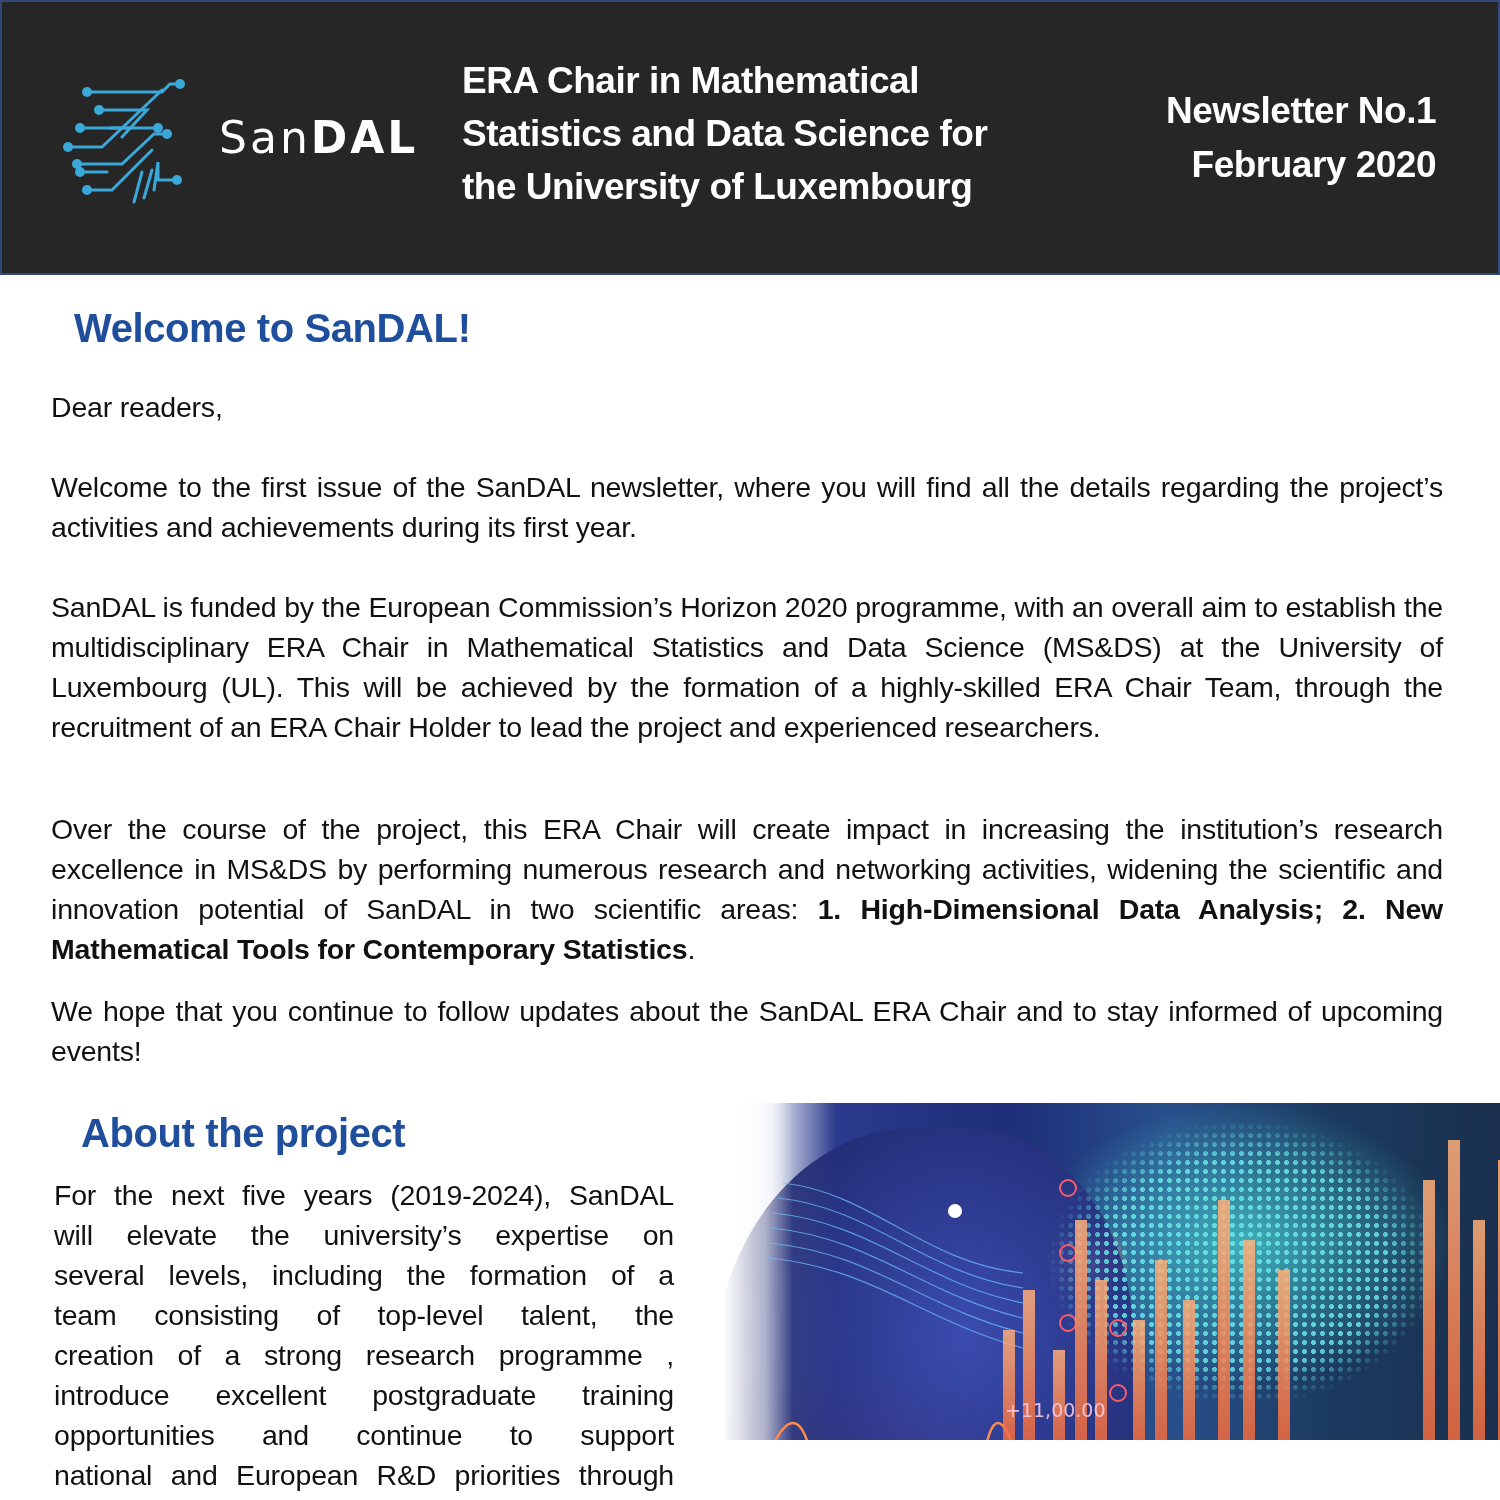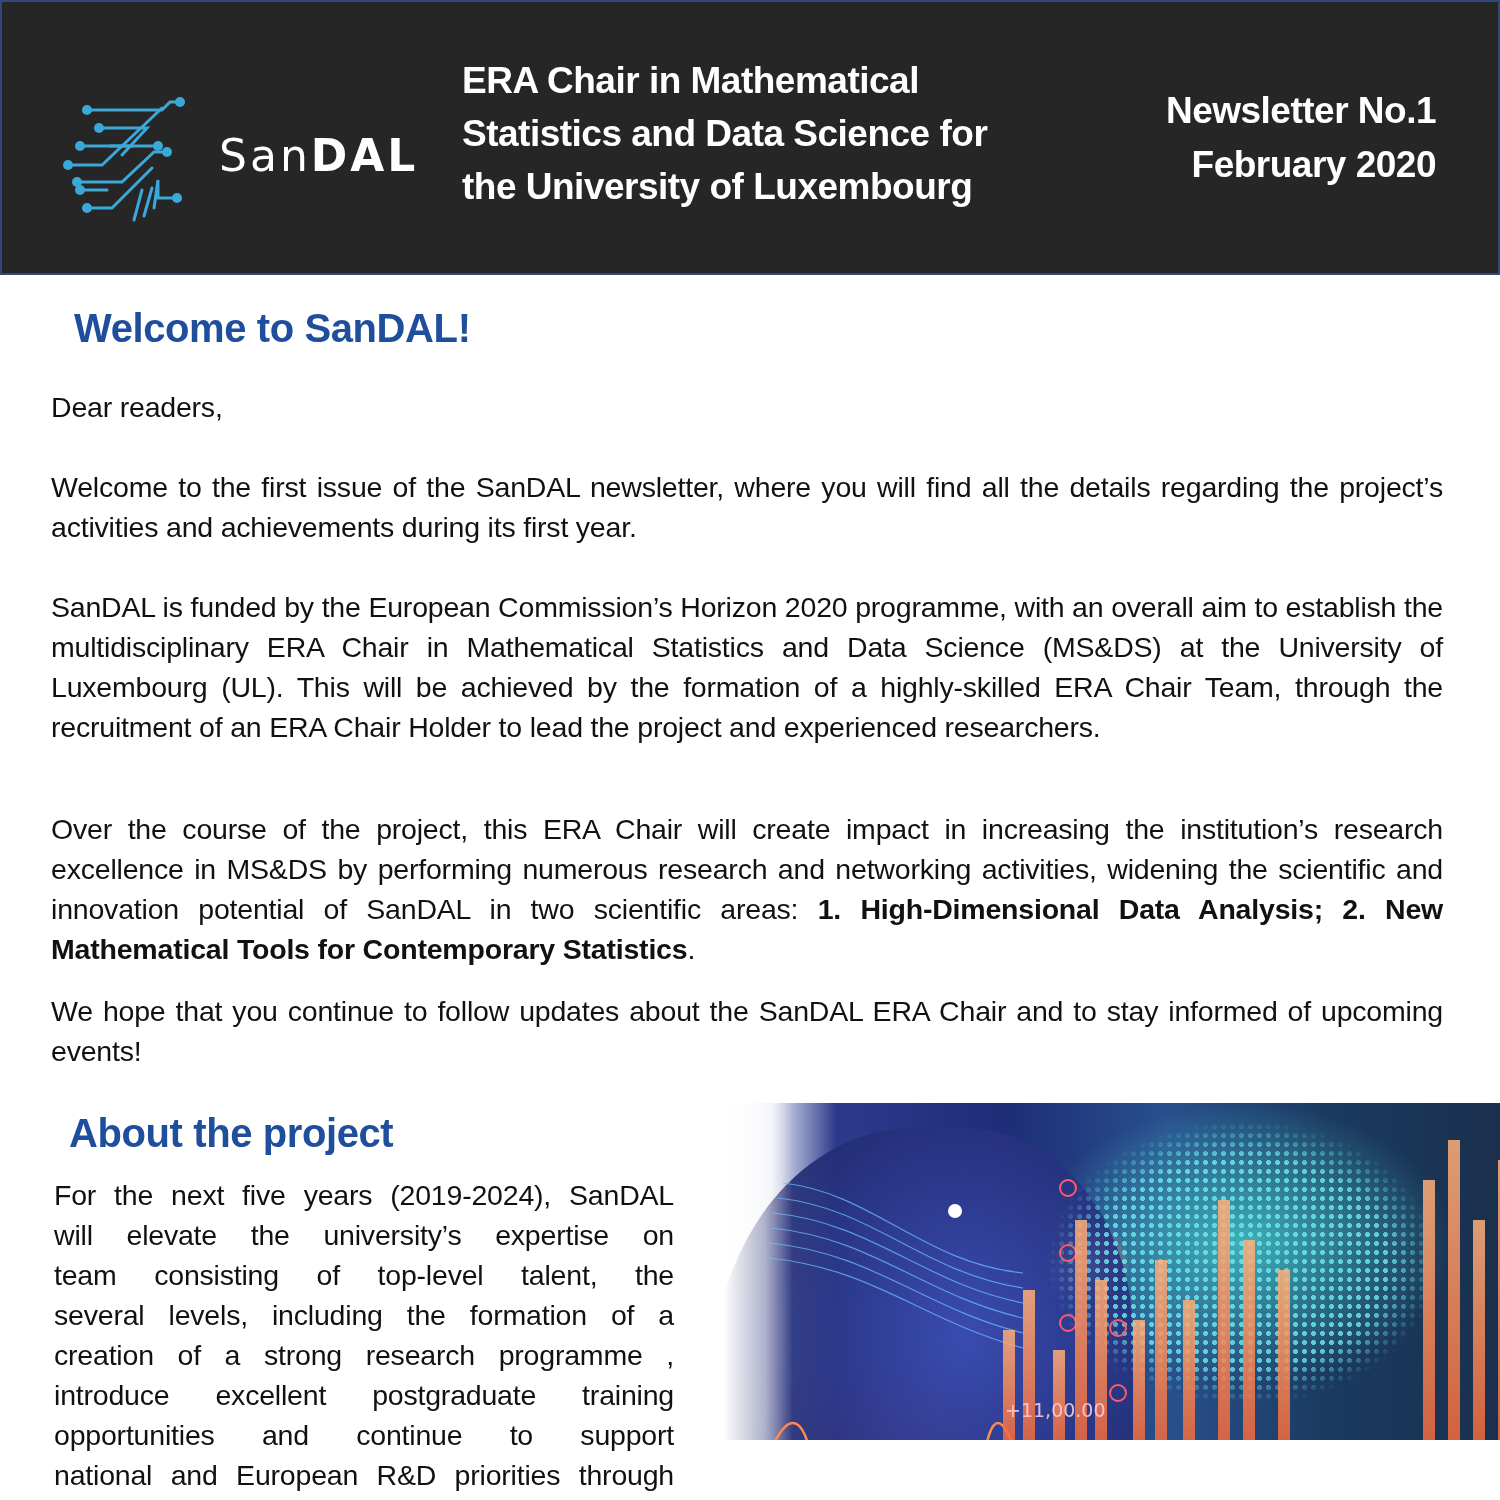--- a/index.html
+++ b/index.html
@@ -3,21 +3,21 @@
 <meta charset="utf-8">
 <style>
   * { box-sizing: border-box; margin: 0; padding: 0; }
   html, body { width: 1500px; height: 1500px; overflow: hidden; background: #ffffff; }
   body { font-family: "Liberation Sans", "DejaVu Sans", sans-serif; color: #111; position: relative; }
 
   .header {
     position: absolute; left: 0; top: 0; width: 1500px; height: 275px;
     background: #262626; border: 2px solid #2f4a7a;
   }
-  .logo { position: absolute; left: 60px; top: 88px; width: 360px; height: 135px; }
+  .logo { position: absolute; left: 60px; top: 70px; width: 360px; height: 135px; }
   .logo svg { position: absolute; left: 0; top: 0; }
   .logo-text {
     position: absolute; left: 157px; top: 110px; transform: translateY(-50%);
     font-family: "DejaVu Sans", sans-serif; font-size: 44px; color: #ffffff; letter-spacing: 3px;
     line-height: 1; top: 66px;
   }
   .logo-text .san { font-weight: normal; }
   .logo-text .dal { font-weight: bold; }
 
   .header-title {
@@ -132,27 +132,27 @@
 <div class="para" style="top:447px;">Welcome to the first issue of the SanDAL newsletter, where you will find all the details regarding the project’s activities and achievements during its first year.</div>
 
 <div class="para" style="top:567px;">SanDAL is funded by the European Commission’s Horizon 2020 programme, with an overall aim to establish the multidisciplinary ERA Chair in Mathematical Statistics and Data Science (MS&amp;DS) at the University of Luxembourg (UL).  This will be achieved by the formation of a highly-skilled ERA Chair Team, through the recruitment of an ERA Chair Holder to lead the project and experienced researchers.</div>
 
 <div class="para" style="top:789px;">
   <span>Over the course of the project, this ERA Chair will create impact in increasing the institution’s research excellence in MS&amp;DS by performing numerous research and networking activities, widening the scientific and innovation potential of  SanDAL in two scientific areas: </span><b>1. High-Dimensional Data Analysis; 2. New Mathematical Tools for Contemporary Statistics</b><span>.</span>
 </div>
 
 <div class="para" style="top:971px;">We hope that you continue to follow updates about the SanDAL ERA Chair and to stay informed of upcoming events!</div>
 
-<div class="section-title" style="left:69px; top:1111px;">About the project</div>
+<div class="section-title" style="left:81px; top:1111px;">About the project</div>
 
 <div class="about-text">
   <div>For the next five years (2019-2024), SanDAL</div>
   <div>will elevate the university’s expertise on</div>
+  <div>several levels, including the formation of a</div>
   <div>team consisting of top-level talent, the</div>
-  <div>several levels, including the formation of a</div>
   <div>creation of a strong research programme ,</div>
   <div>introduce excellent postgraduate training</div>
   <div>opportunities and continue to support</div>
   <div>national and European R&amp;D priorities through</div>
 </div>
 
 <div class="art">
   <div class="head"></div>
   <div class="head-front"></div>
   <div class="dots"></div>

